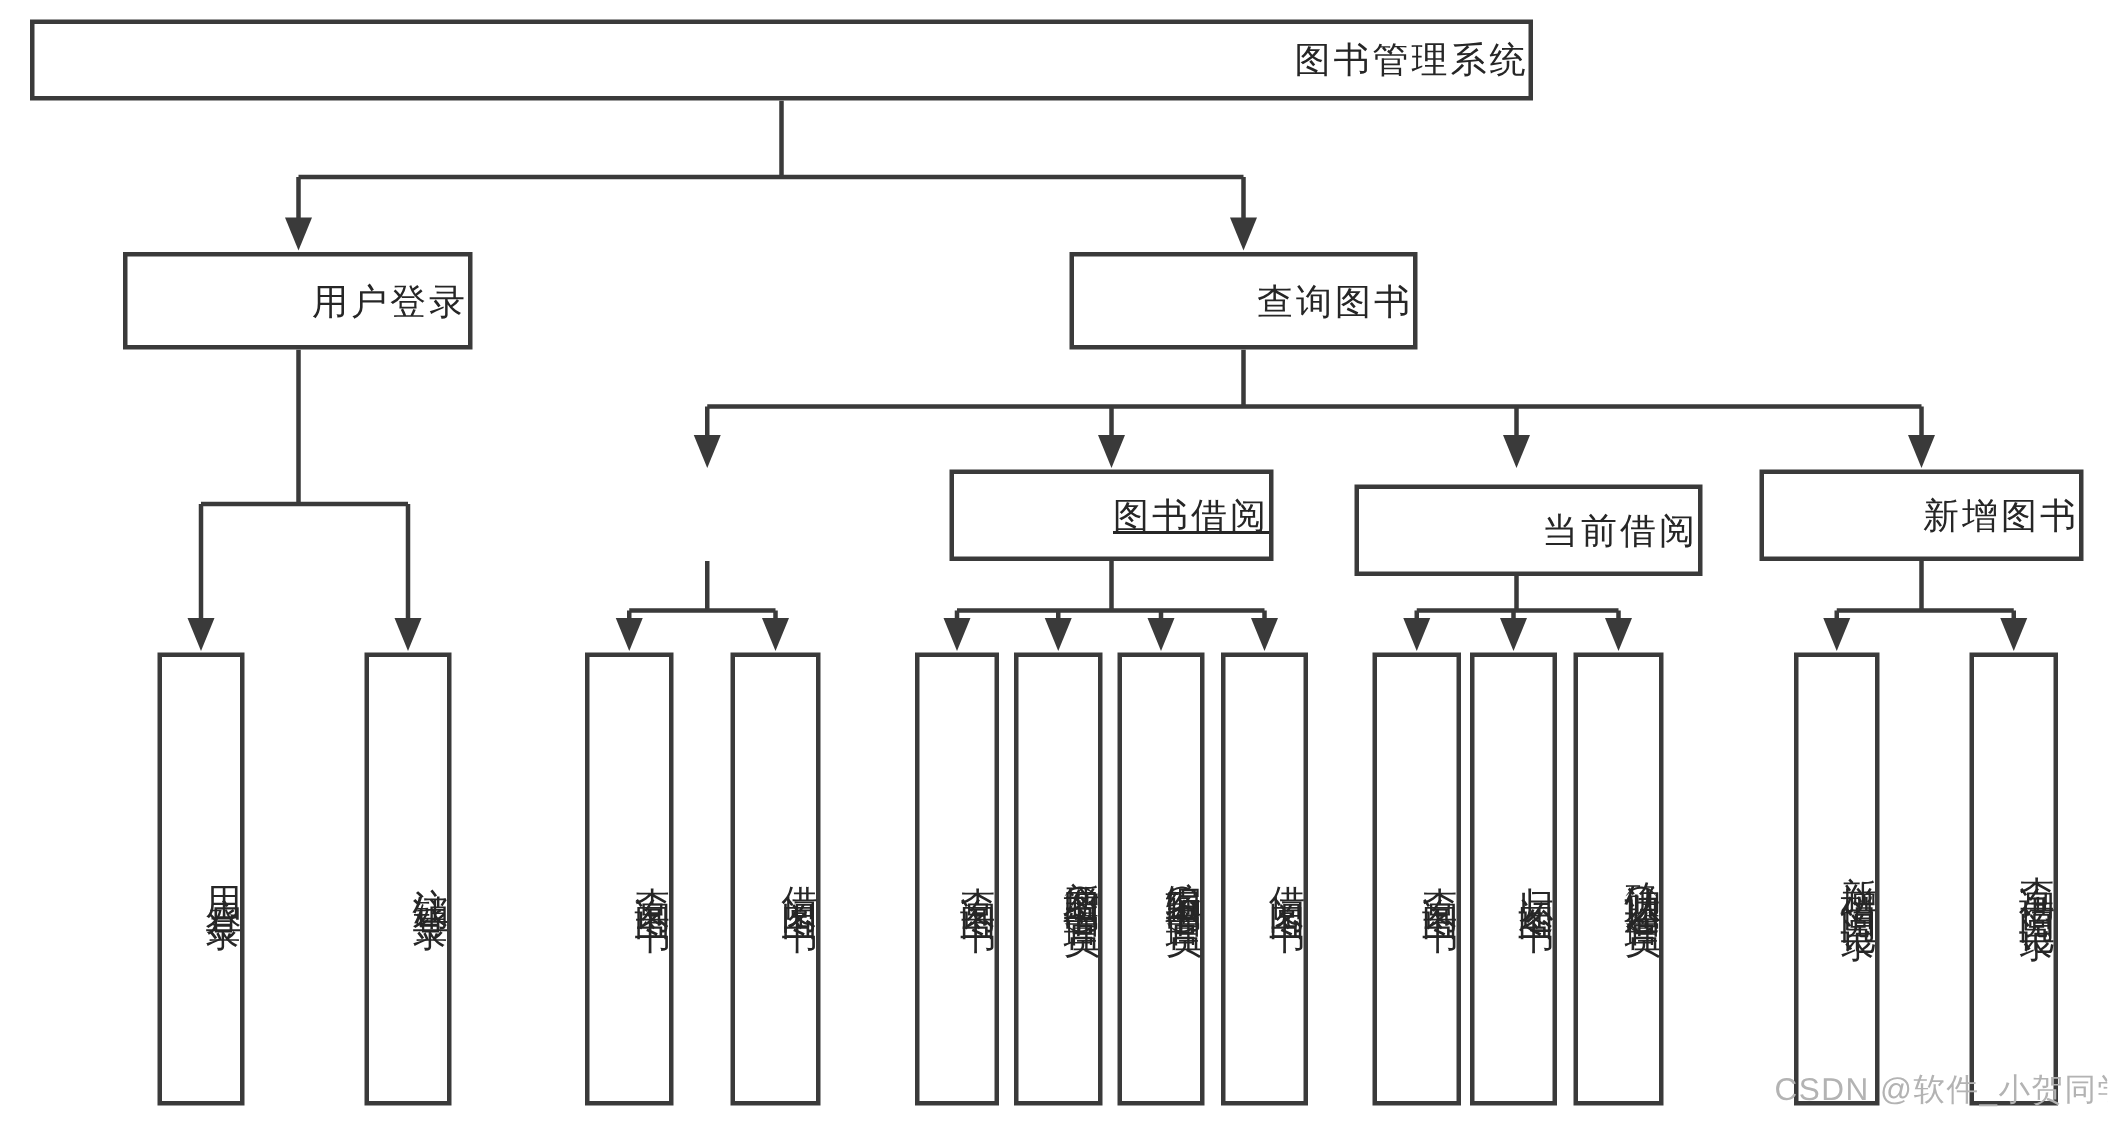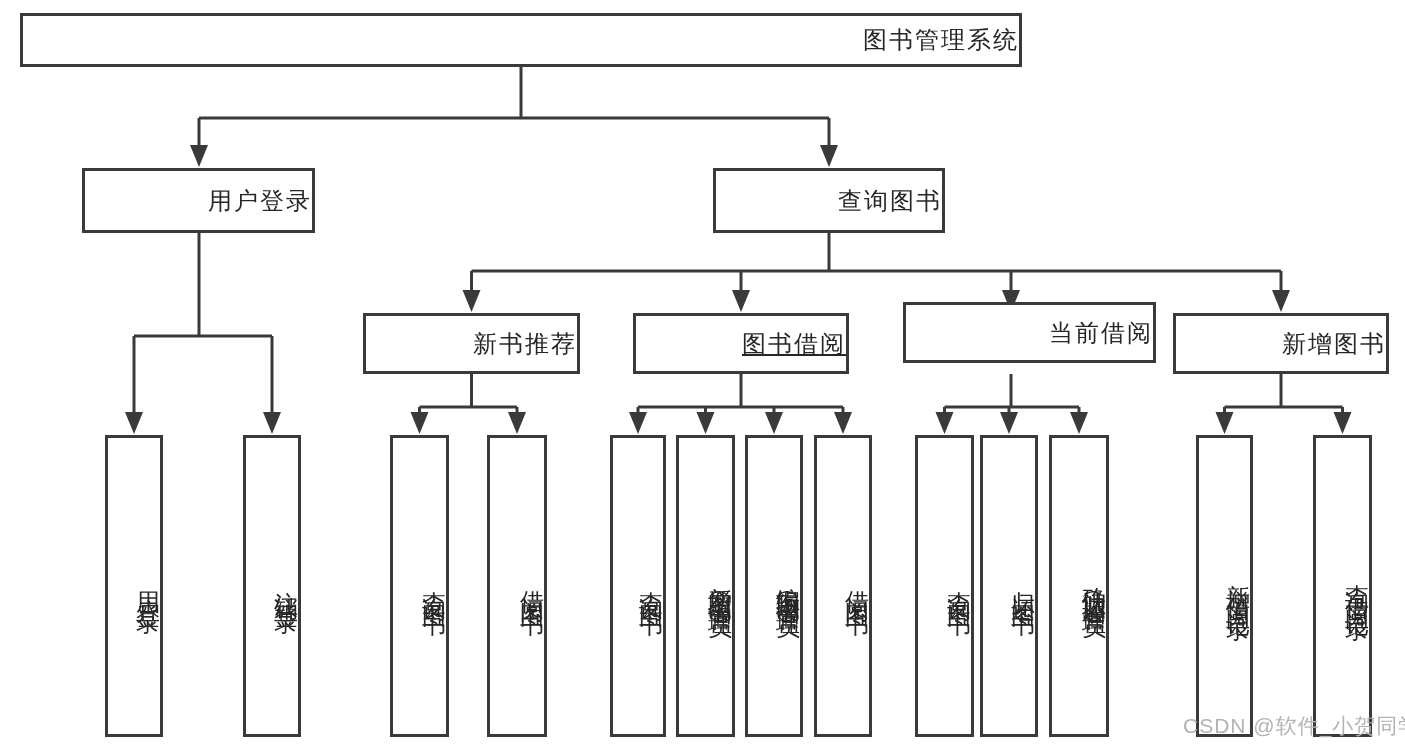--- a/index.html
+++ b/index.html
@@ -101,27 +101,24 @@
     <span class="label">图书管理系统</span>
   </div>
 
   <div class="box h" style="left:82px; top:168px; width:233px; height:65px;">
     <span class="label">用户登录</span>
   </div>
   <div class="box h" style="left:713px; top:168px; width:232px; height:65px;">
     <span class="label">查询图书</span>
   </div>
 
-  <div class="box h" style="left:363px; top:313px; width:217px; height:61px;">
-    <span class="label">新书推荐</span>
-  </div>
   <div class="box h" style="left:633px; top:313px; width:216px; height:61px;text-decoration:underline;">
     <span class="label">图书借阅</span>
   </div>
-  <div class="box h" style="left:903px; top:302px; width:253px; height:61px;">
+  <div class="box h" style="left:903px; top:323px; width:232px; height:61px;">
     <span class="label">当前借阅</span>
   </div>
   <div class="box h" style="left:1173px; top:313px; width:216px; height:61px;">
     <span class="label">新增图书</span>
   </div>
 
   <div class="box v" style="left:105px; top:435px; width:58px; height:302px;">
     <span class="label">用户登录</span>
   </div>
   <div class="box v" style="left:243px; top:435px; width:58px; height:302px;">

